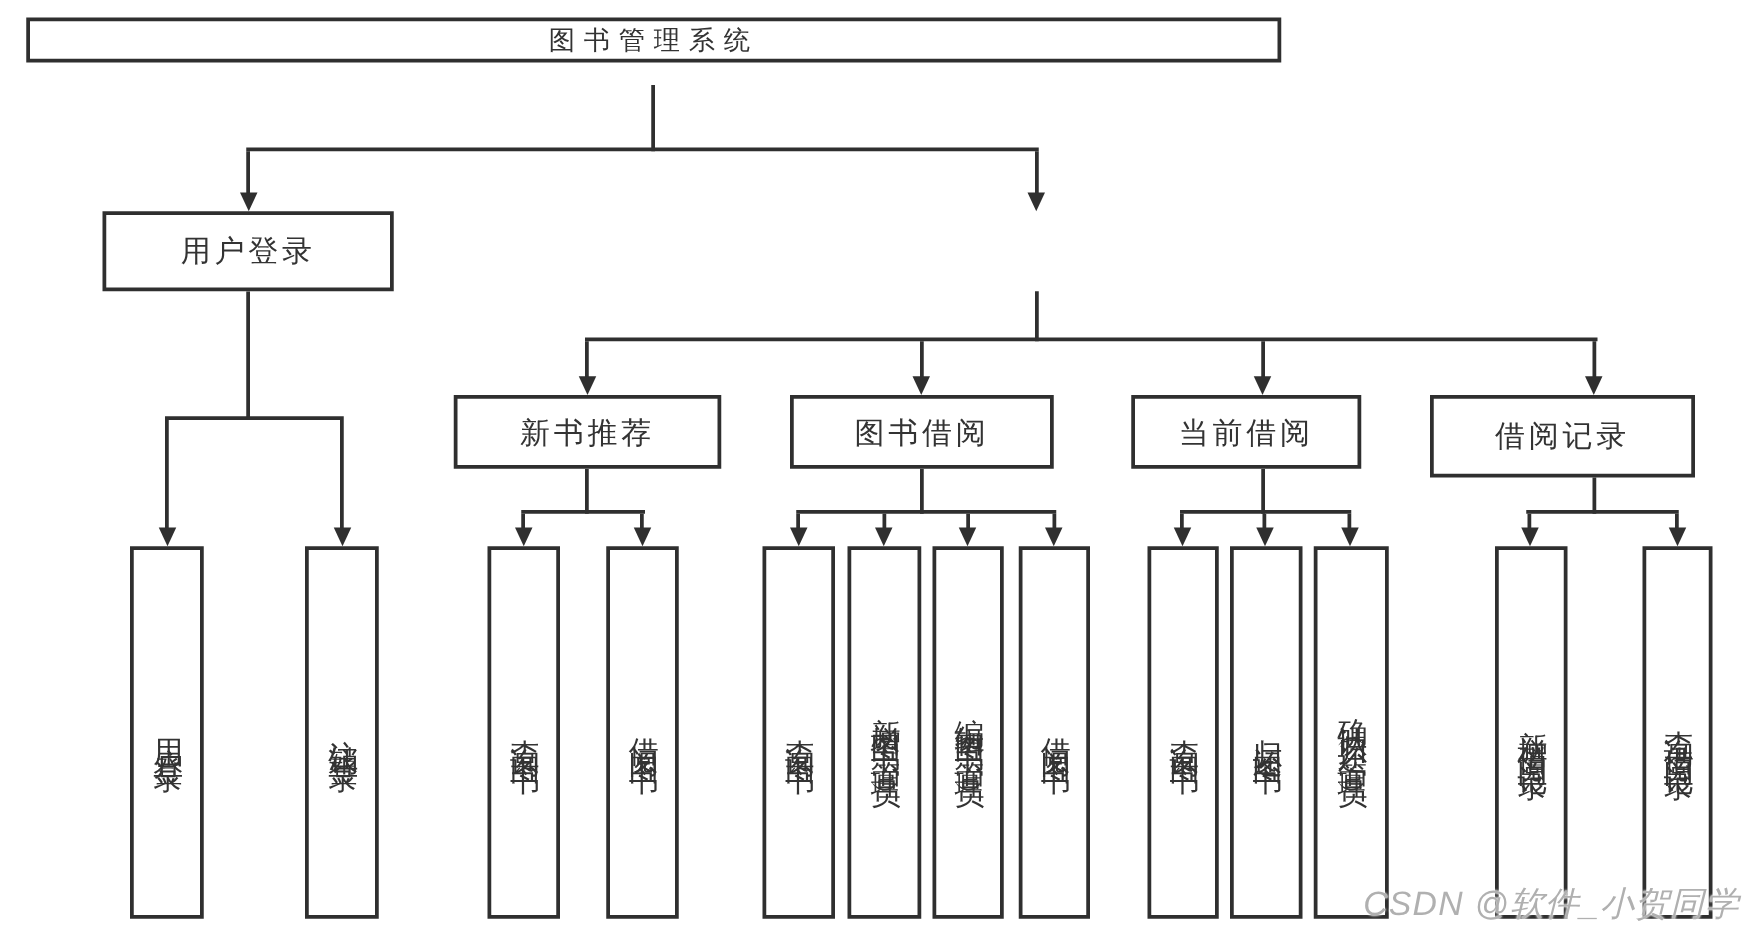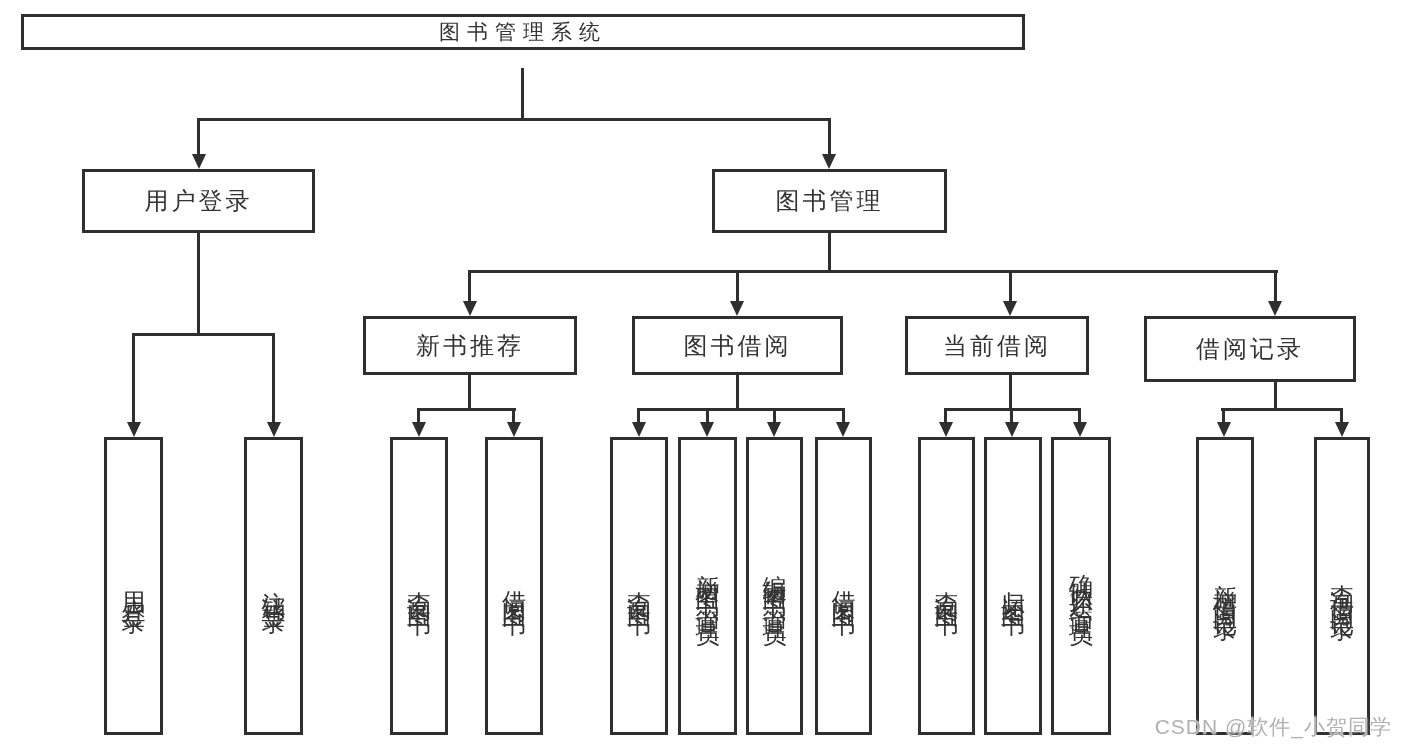--- a/index.html
+++ b/index.html
@@ -51,26 +51,27 @@
     width: 0;
     height: 0;
     border-left: 7px solid transparent;
     border-right: 7px solid transparent;
     border-top: 15px solid var(--line, #2f2f2f);
   }
   .wm {
     position: absolute;
     right: 13px;
     bottom: 6px;
-    font-size: 21px;
+    font-size: 27px;
     letter-spacing: 1px;
     color: var(--wm, #b0b0b0);
     z-index: 5;
     text-shadow: 0 0 2px #fff, 0 0 2px #fff;
     white-space: nowrap;
+    font-style: italic;
   }
 </style>
 </head>
 <body>
 
 <div id="stage" style="--line: #2f2f2f; --text: #333333; --wm: #b0b0b0; --bg: #ffffff;">
 
   <div class="ln" style="left:521px;top:68px;width:3px;height:53px"></div>
   <div class="ln" style="left:197px;top:118px;width:634px;height:3px"></div>
   <div class="ln" style="left:197px;top:121px;width:3px;height:34px"></div>
@@ -127,21 +128,20 @@
   <div class="ah" style="left:836px;top:422px"></div>
   <div class="ah" style="left:939px;top:422px"></div>
   <div class="ah" style="left:1005px;top:422px"></div>
   <div class="ah" style="left:1073px;top:422px"></div>
   <div class="ah" style="left:1217px;top:422px"></div>
   <div class="ah" style="left:1335px;top:422px"></div>
 
   <div class="box h root-label" style="left:21px;top:14px;width:1004px;height:36px">图书管理系统</div>
 
   <div class="box h" style="left:82px;top:169px;width:233px;height:64px">用户登录</div>
-  <div class="box h" style="left:712px;top:169px;width:235px;height:64px">图书管理</div>
 
   <div class="box h" style="left:632px;top:316px;width:211px;height:59px">图书借阅</div>
   <div class="box h" style="left:363px;top:316px;width:214px;height:59px">新书推荐</div>
   <div class="box h" style="left:905px;top:316px;width:184px;height:59px">当前借阅</div>
   <div class="box h" style="left:1144px;top:316px;width:212px;height:66px">借阅记录</div>
 
   <div class="box v" style="left:104px;top:437px;width:59px;height:298px">用户登录</div>
   <div class="box v" style="left:244px;top:437px;width:59px;height:298px">注销登录</div>
 
   <div class="box v" style="left:390px;top:437px;width:58px;height:298px">查询图书</div>

